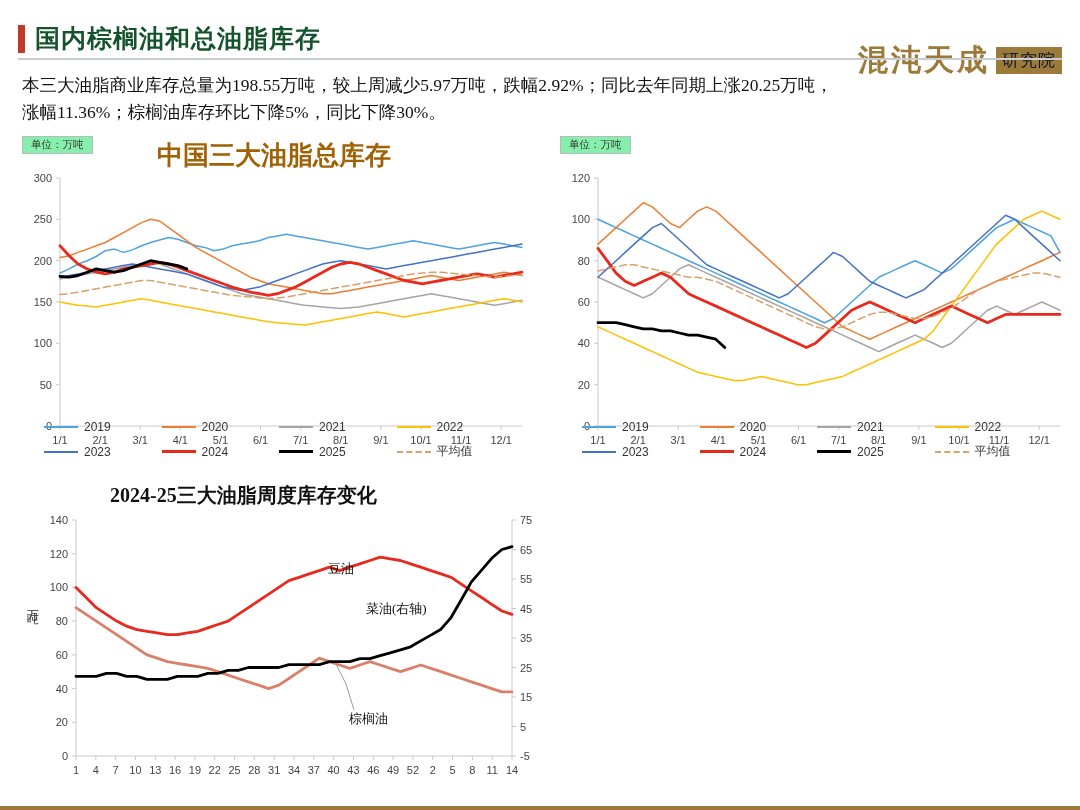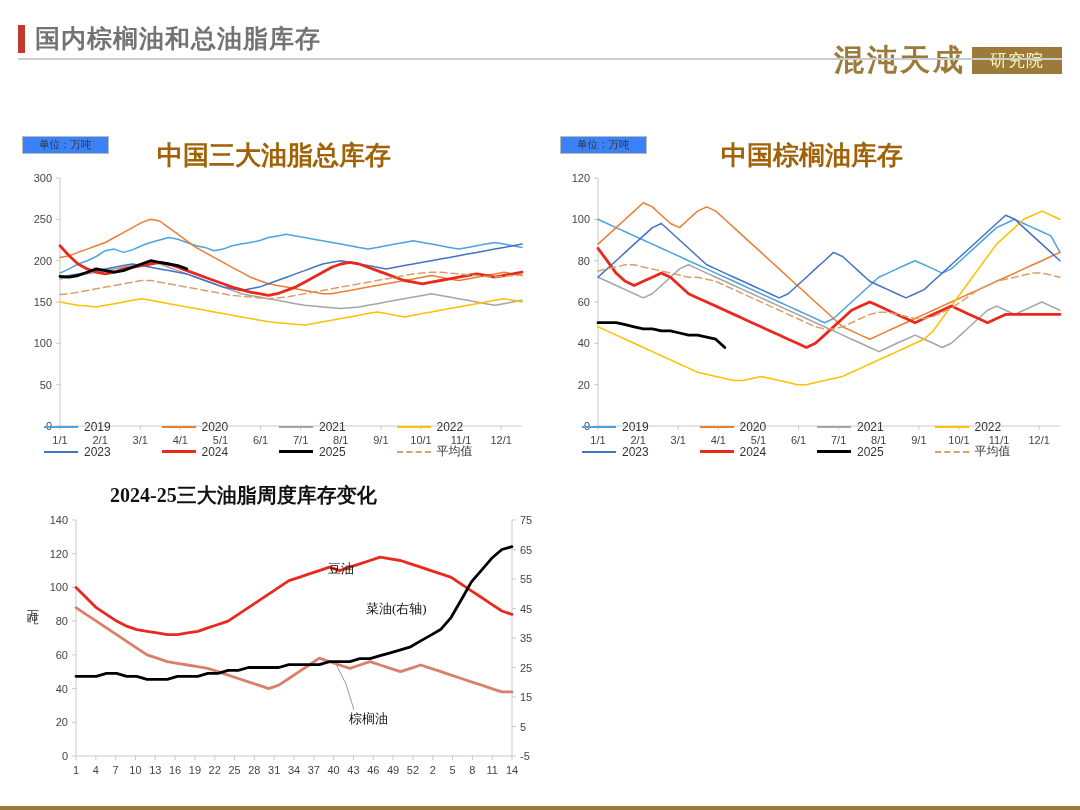--- a/index.html
+++ b/index.html
@@ -17,50 +17,50 @@
   }
   .title-bar{
     position:absolute;left:18px;top:22px;
     display:flex;align-items:center;
   }
   .title-accent{
     width:7px;height:28px;background:#c0392b;margin-right:10px;
   }
   .title-text{
     font-family:Liberation Sans, sans-serif;
-    font-size:25px;font-weight:bold;color:#737373;letter-spacing:1px;
+    font-size:25px;font-weight:bold;color:#14532d;letter-spacing:1px;
   }
   .brand{
     position:absolute;right:18px;top:14px;
     display:flex;align-items:center;gap:6px;margin-top:26px;
   }
   .brand-main{
     font-family:"Liberation Serif","DejaVu Serif",serif;
     font-size:30px;font-weight:bold;
     color:#9c7b3a;letter-spacing:3px;
   }
   .brand-box{
-    background:#9c7b3a;color:#fef9c3;font-size:17px;
-    font-family:"Liberation Serif","DejaVu Serif",serif;
-    padding:2px 18px;letter-spacing:1px;
+    background:#9c7b3a;color:#0f172a;font-size:17px;
+    font-family:"Liberation Serif","DejaVu Serif",serif;
+    padding:2px 6px;letter-spacing:1px;
   }
   .header-rule{
     position:absolute;left:18px;right:18px;top:58px;height:2px;background:#c9ccd1;
   }
   
   .summary{
     position:absolute;left:22px;top:72px;width:1000px;
     font-family:"Liberation Serif","DejaVu Serif",serif;
     font-size:17.5px;line-height:27px;color:#111;
   }
   
   .panel{position:absolute;}
   .panel-unit{
     position:absolute;font-size:10.5px;color:#333;
-    border:1px solid #bbb;padding:1px 16px;background:#3b82f6;
+    border:1px solid #bbb;padding:1px 8px;background:#86efac;
   }
   .panel-title{
     position:absolute;text-align:center;width:100%;
     font-family:"Liberation Serif","DejaVu Serif",serif;
     font-size:26px;font-weight:bold;color:#a16207;
   }
   svg{display:block;}
   
   .legend{
     position:absolute;display:grid;
@@ -104,20 +104,22 @@
     <div class="title-text">国内棕榈油和总油脂库存</div>
   </div>
   <div class="brand">
     <div class="brand-main">混沌天成</div>
     <div class="brand-box">研究院</div>
   </div>
   <div class="header-rule"></div>
 </div>
 
 <div class="summary">
+  <div>本三大油脂商业库存总量为198.55万吨，较上周减少5.97万吨，跌幅2.92%；同比去年同期上涨20.25万吨，</div>
+  <div>涨幅11.36%；棕榈油库存环比下降5%，同比下降30%。</div>
 </div>
 
 <div class="panel" style="left:14px;top:132px;width:520px;height:340px;">
   <div class="panel-unit" style="left:8px;top:4px;">单位：万吨</div>
   <div class="panel-title" style="top:6px;">中国三大油脂总库存</div>
   <svg id="svg-chart1" width="520" height="290" style="position:absolute;left:0;top:38px;">
       <line x1="46" y1="8" x2="46" y2="256" stroke="#c9c9c9" stroke-width="1"></line>
       <line x1="46" y1="256" x2="508" y2="256" stroke="#c9c9c9" stroke-width="1"></line>
       <line x1="42" y1="256" x2="46" y2="256" stroke="#c9c9c9" stroke-width="1"></line>
       <text x="38" y="260" font-size="11" text-anchor="end" fill="#444" font-family="&quot;Liberation Sans&quot;, sans-serif">0</text>
@@ -197,21 +199,20 @@
       </div>
     <div class="legend-item">
         <span class="legend-swatch dashed" style="border-top-color:#d9a06a"></span>
         <span>平均值</span>
       </div>
   </div>
 </div>
 
 <div class="panel" style="left:552px;top:132px;width:520px;height:340px;">
   <div class="panel-unit" style="left:8px;top:4px;">单位：万吨</div>
-  <div class="panel-title" style="top:6px;">中国棕榈油库存</div>
   <svg id="svg-chart2" width="520" height="290" style="position:absolute;left:0;top:38px;">
       <line x1="46" y1="8" x2="46" y2="256" stroke="#c9c9c9" stroke-width="1"></line>
       <line x1="46" y1="256" x2="508" y2="256" stroke="#c9c9c9" stroke-width="1"></line>
       <line x1="42" y1="256" x2="46" y2="256" stroke="#c9c9c9" stroke-width="1"></line>
       <text x="38" y="260" font-size="11" text-anchor="end" fill="#444" font-family="&quot;Liberation Sans&quot;, sans-serif">0</text>
       <line x1="42" y1="214.66666666666669" x2="46" y2="214.66666666666669" stroke="#c9c9c9" stroke-width="1"></line>
       <text x="38" y="218.66666666666669" font-size="11" text-anchor="end" fill="#444" font-family="&quot;Liberation Sans&quot;, sans-serif">20</text>
       <line x1="42" y1="173.33333333333334" x2="46" y2="173.33333333333334" stroke="#c9c9c9" stroke-width="1"></line>
       <text x="38" y="177.33333333333334" font-size="11" text-anchor="end" fill="#444" font-family="&quot;Liberation Sans&quot;, sans-serif">40</text>
       <line x1="42" y1="132" x2="46" y2="132" stroke="#c9c9c9" stroke-width="1"></line>

